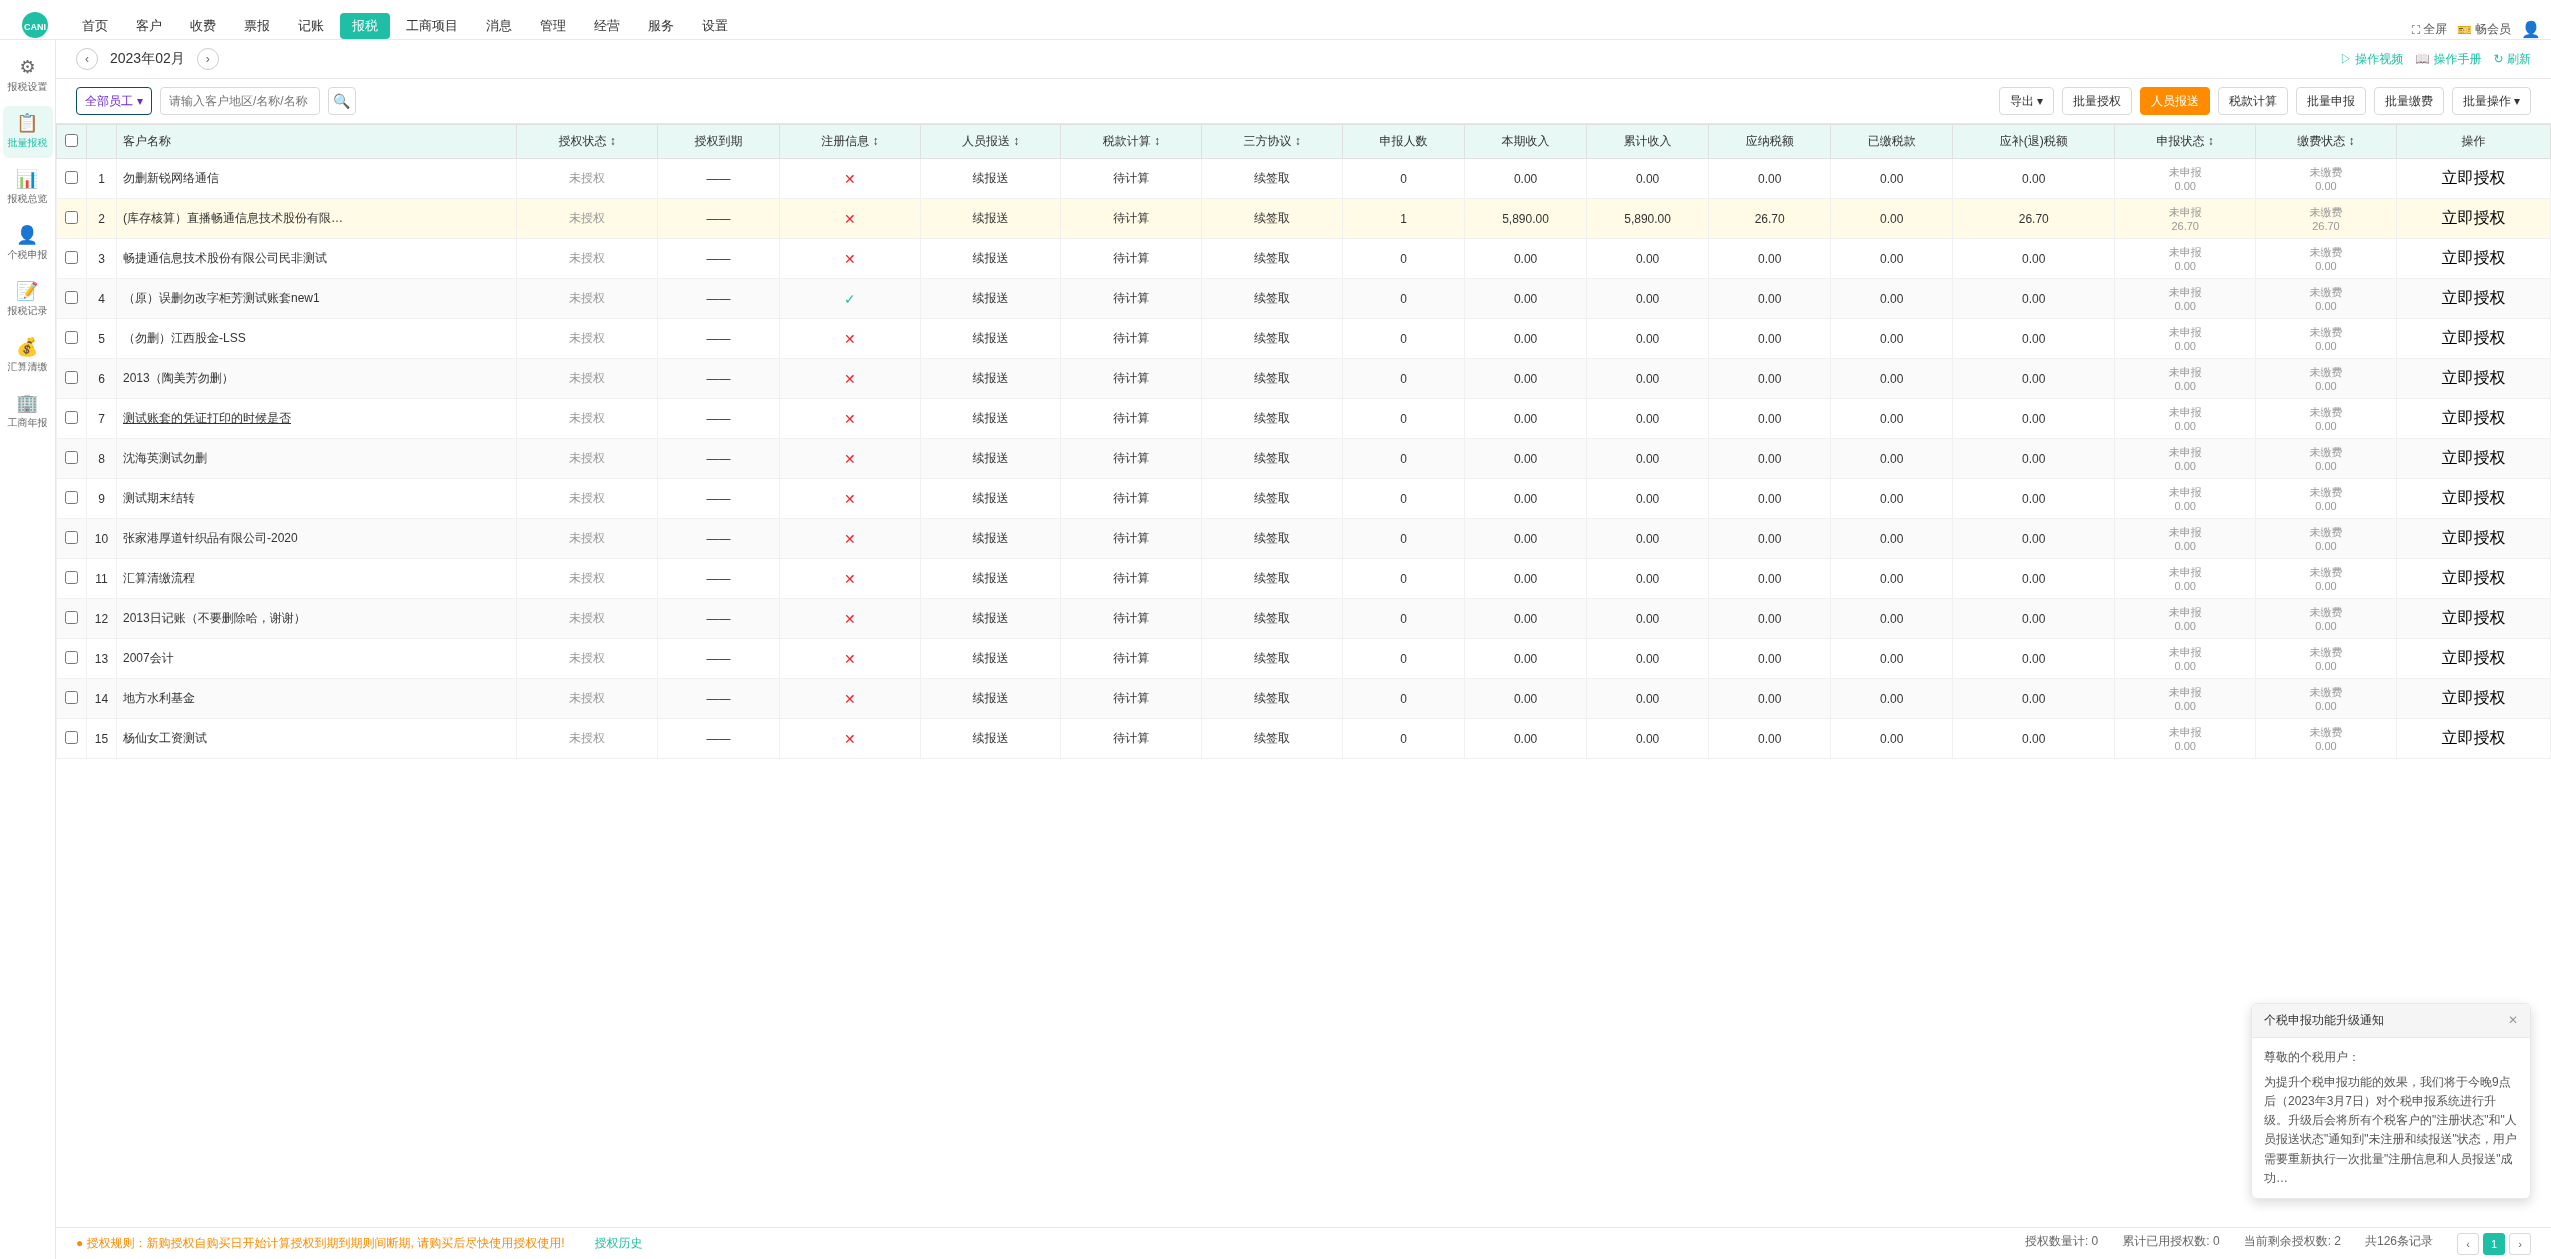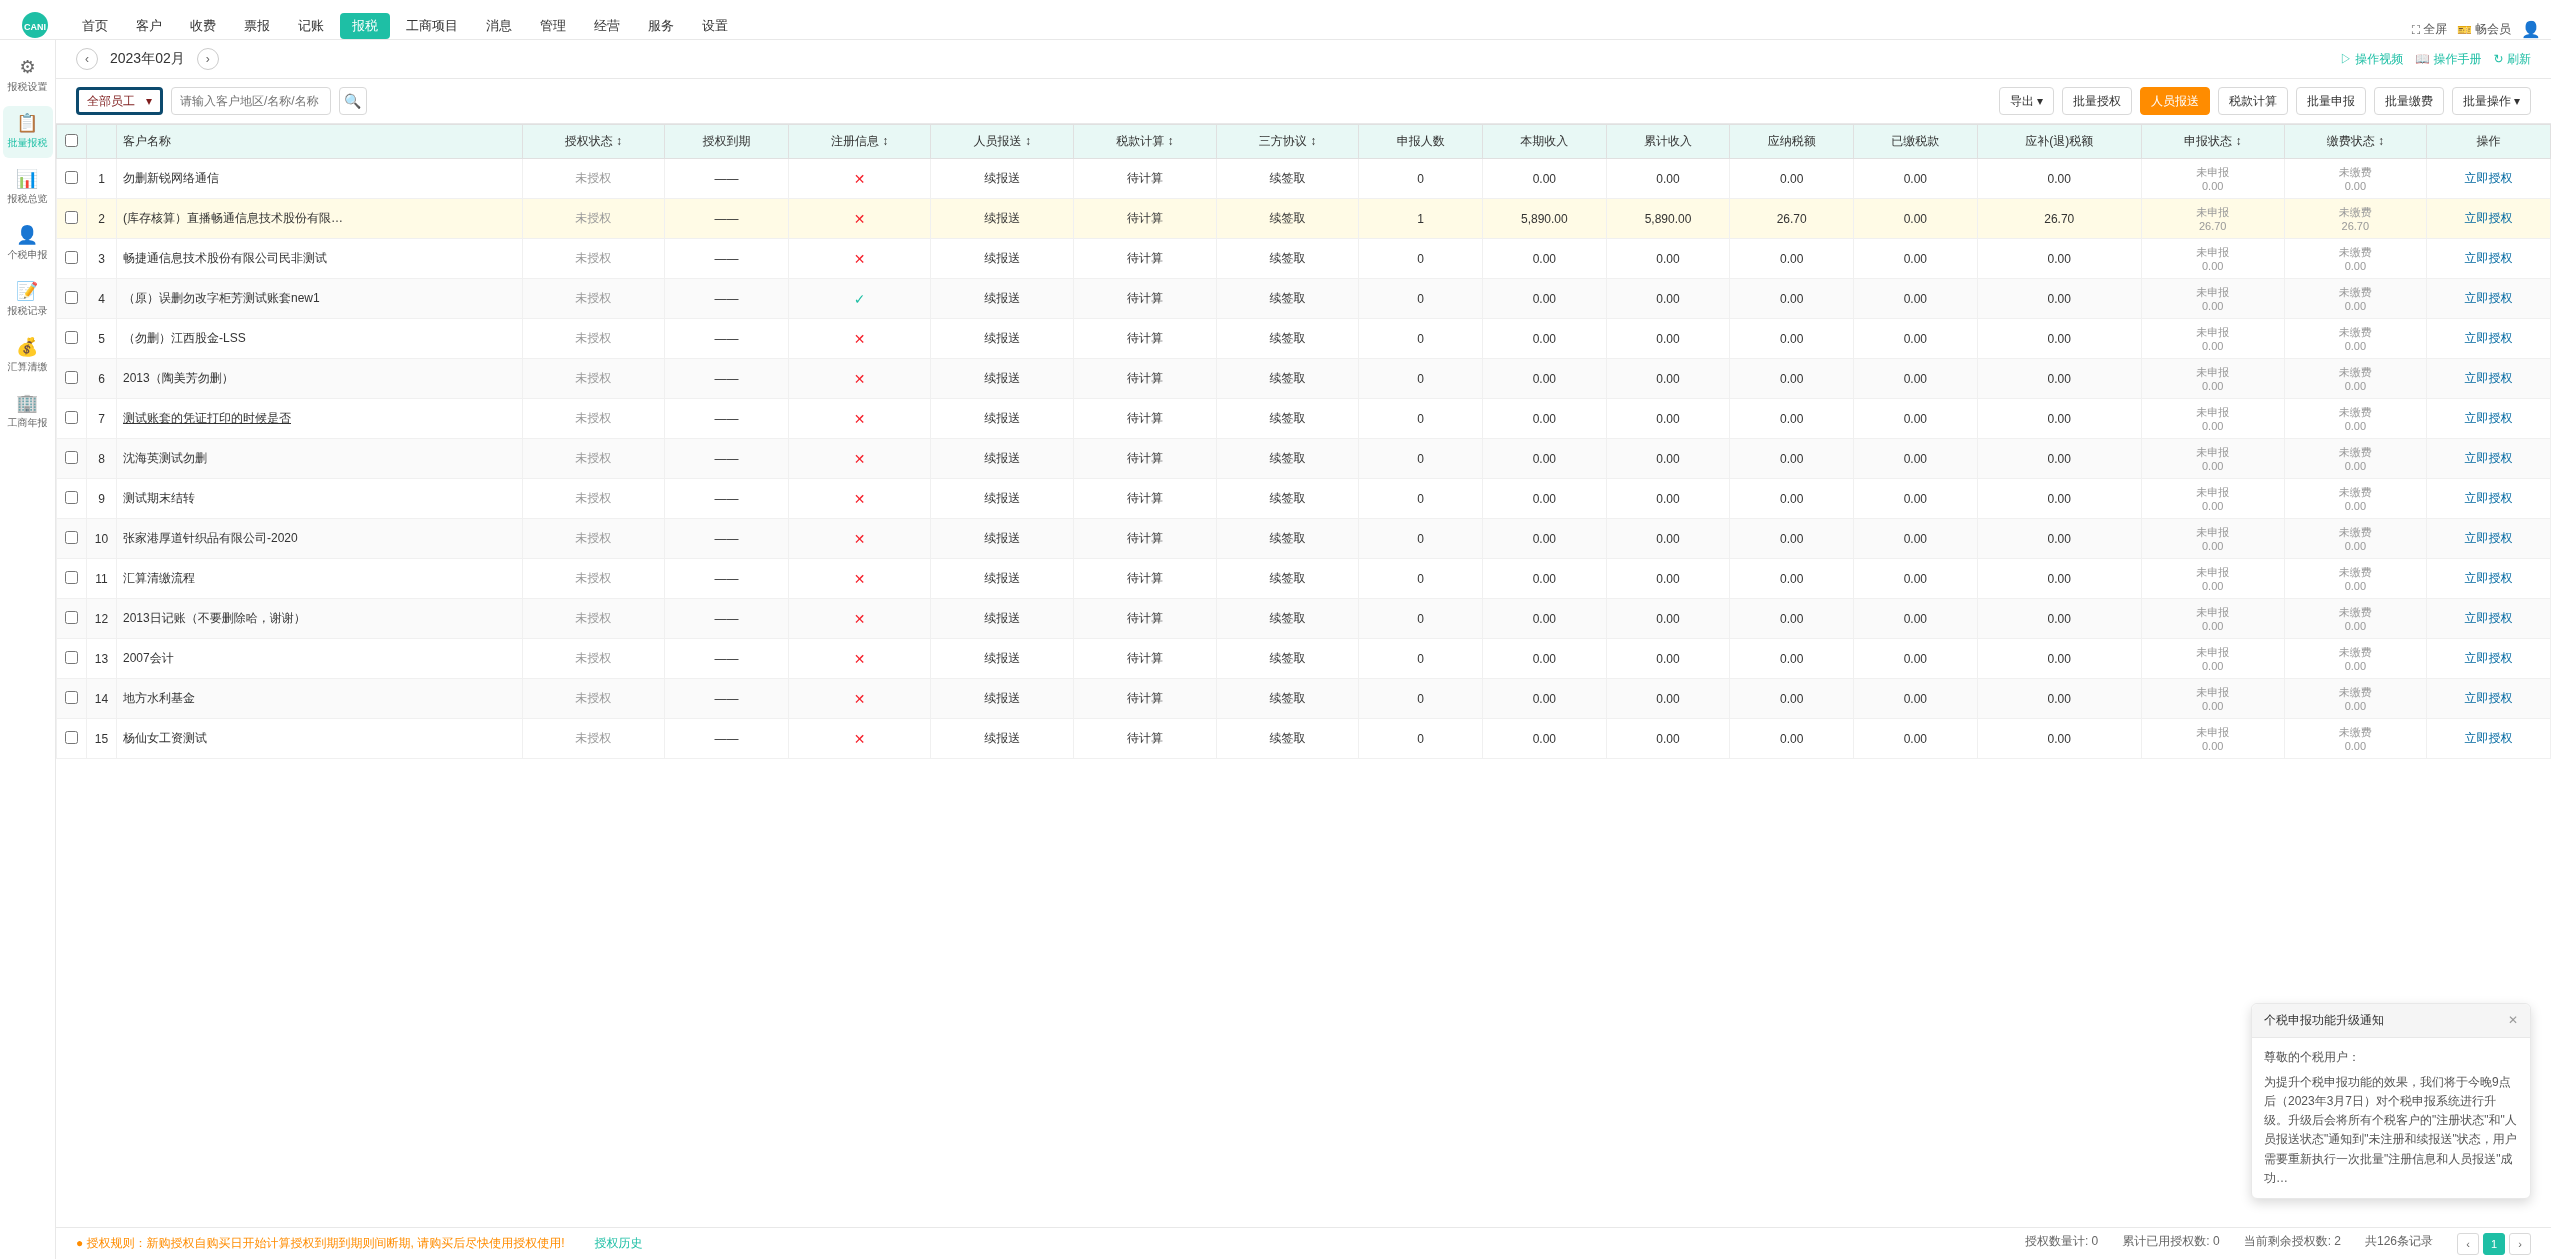--- a/index.html
+++ b/index.html
@@ -126,30 +126,30 @@
       padding: 8px 20px;
       display: flex;
       align-items: center;
       justify-content: space-between;
       border-bottom: 1px solid #e8e8e8;
     }
     .toolbar-left { display: flex; align-items: center; gap: 8px; }
     .toolbar-right { display: flex; align-items: center; gap: 8px; }
     .filter-select {
       height: 28px;
-      border: 3px solid #0c4a6e;
+      border: 1px solid #0c4a6e;
       border-radius: 4px;
       padding: 0 8px;
       font-size: 12px;
       background: #fff;
       cursor: pointer;
       display: flex;
       align-items: center;
-      gap: 11px;
-      color: #7f1d1d;
+      gap: 4px;
+      color: #6d28d9;
     }
     .search-input {
       height: 28px;
       border: 1px solid #d9d9d9;
       border-radius: 4px;
       padding: 0 8px;
       font-size: 12px;
       width: 160px;
       outline: none;
     }
@@ -220,23 +220,23 @@
     tbody tr.highlight { background: #fffbe6; }
     tbody td {
       padding: 6px 6px;
       border: 1px solid #f0f0f0;
       text-align: center;
       color: #333;
       white-space: nowrap;
     }
     tbody td.left { text-align: left; }
     .action-btn {
-      color: #0369a1;
+      color: #000000;
       cursor: pointer;
-      font-size: 12px;
+      font-size: 16px;
     }
     .checkbox-col { width: 30px; }
     .num-col { width: 30px; }
 
     
     .icon-x { color: #f5222d; font-size: 14px; }
     .icon-circle { color: #1ebfa5; font-size: 14px; }
 
     
     .bottom-bar {

